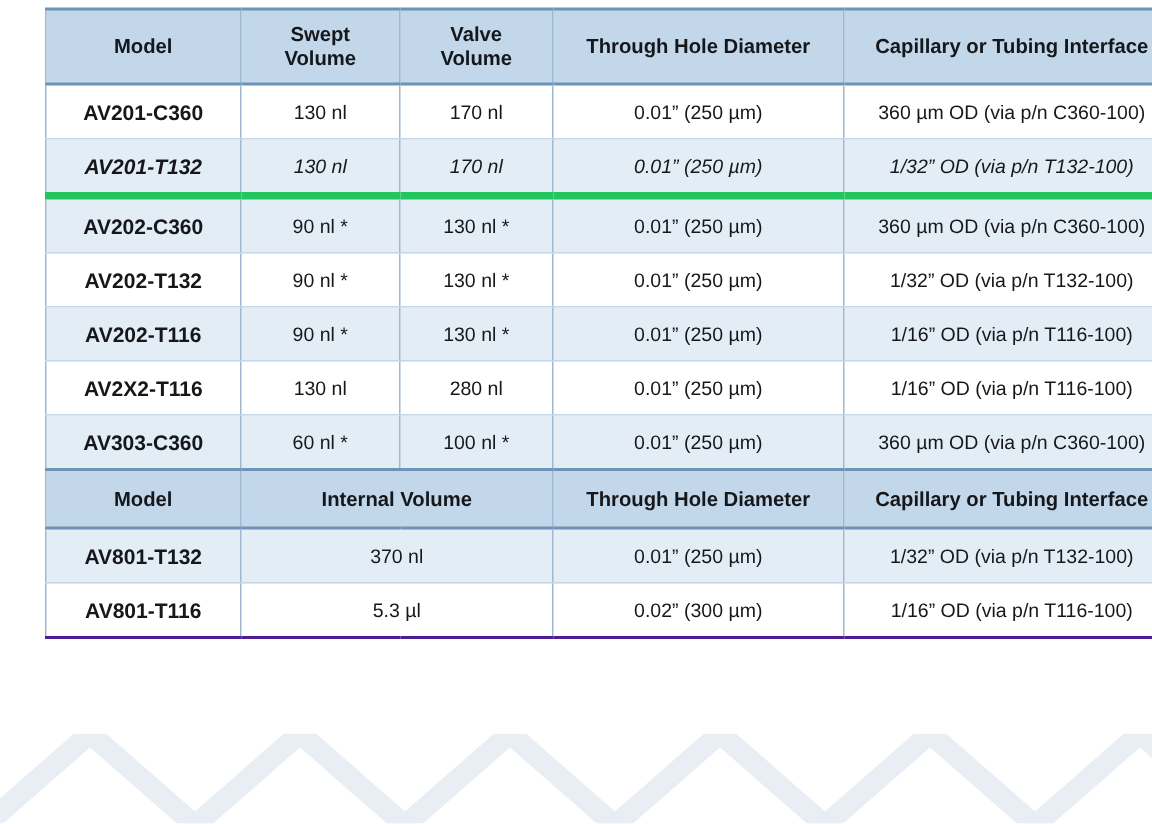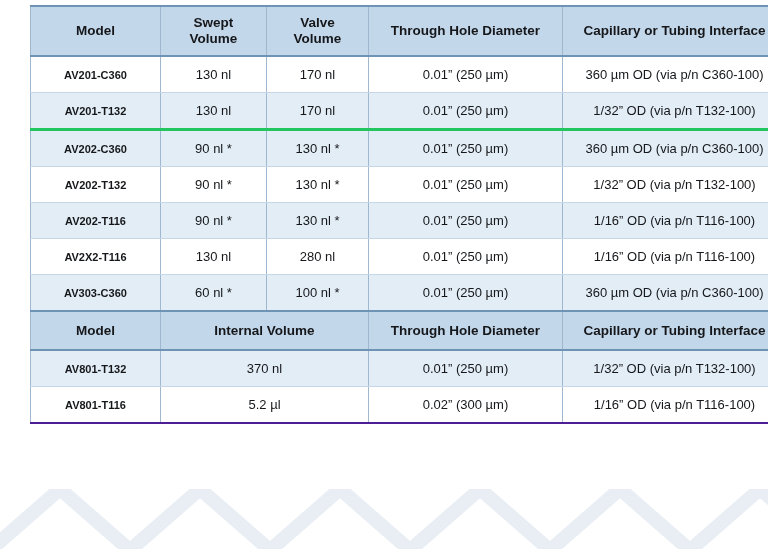--- a/index.html
+++ b/index.html
@@ -60,33 +60,33 @@
     line-height: 1.15;
     border-top: 2px solid #6f93b5;
     border-bottom: 2px solid #6f93b5;
     height: 48px;
   }
   table.spec tr.header.mid th {
     height: 37px;
   }
   td.model {
     font-weight: bold;
-    font-size: 11px;
+    font-size: 14px;
     background: #ffffff;
     border-left: 2px solid #6f93b5;
     border-right: 2px solid #6f93b5;
   }
   tr.alt td.model { background: #e3edf6; }
   td.cell {
     font-size: 13px;
     background: #ffffff;
   }
   tr.alt td.cell { background: #e3edf6; }
   td.last { border-right: 2px solid #6f93b5; }
-  tr.thickbottom td { border-bottom: 3px solid #22c55e; }
+  tr.thickbottom td { border-bottom: 5px solid #22c55e; font-style: italic; }
   tr.lastrow td { border-bottom: 2px solid #4c1d95; }
   th.firstcol { border-left: 2px solid #6f93b5; }
   th.lastcol { border-right: 2px solid #6f93b5; }
   .hdr-two-line { display: block; }
 </style>
 </head>
 <body>
 
 <div class="bg-decor">
   <svg width="768" height="60" viewBox="0 0 768 60">
@@ -184,19 +184,19 @@
       </tr>
 
       <tr class="alt">
         <td class="model">AV801-T132</td>
         <td class="cell" colspan="2">370 nl</td>
         <td class="cell">0.01” (250 µm)</td>
         <td class="cell last">1/32” OD (via p/n T132-100)</td>
       </tr>
       <tr class="lastrow">
         <td class="model">AV801-T116</td>
-        <td class="cell" colspan="2">5.2 µl</td>
+        <td class="cell" colspan="2">5.3 µl</td>
         <td class="cell">0.02” (300 µm)</td>
         <td class="cell last">1/16” OD (via p/n T116-100)</td>
       </tr>
     </tbody>
   </table>
 </div>
 
 </body></html>

